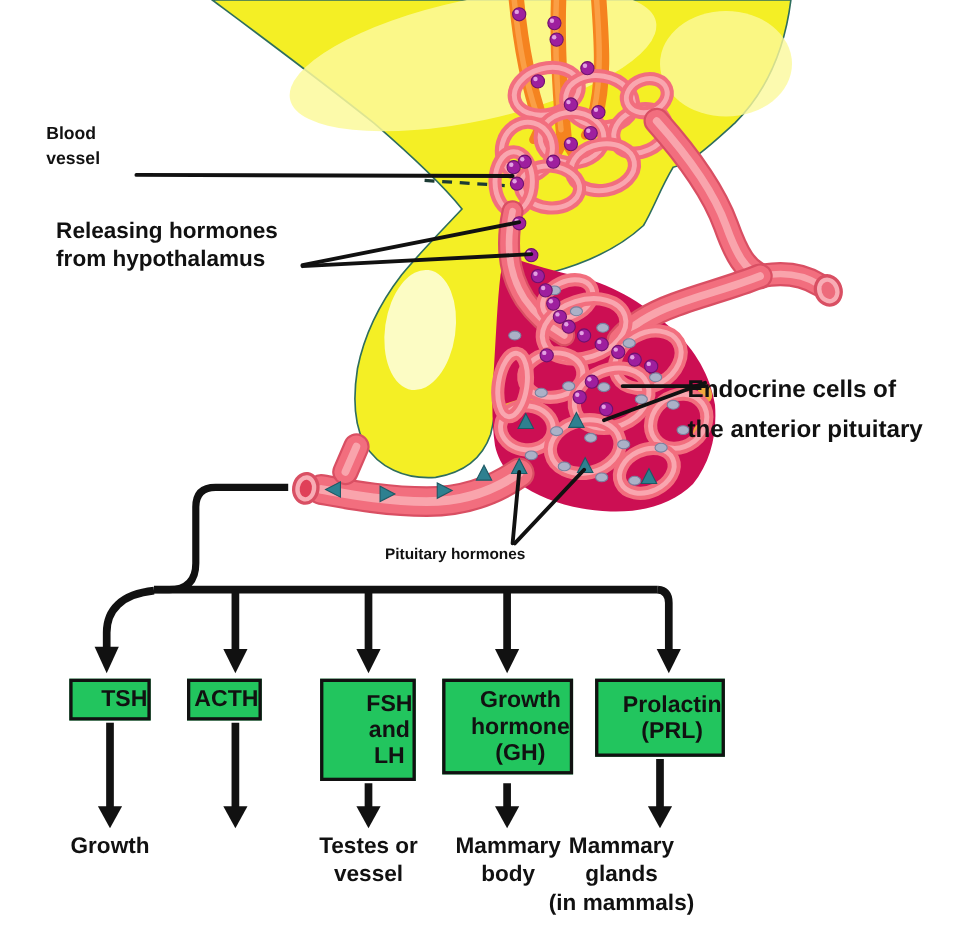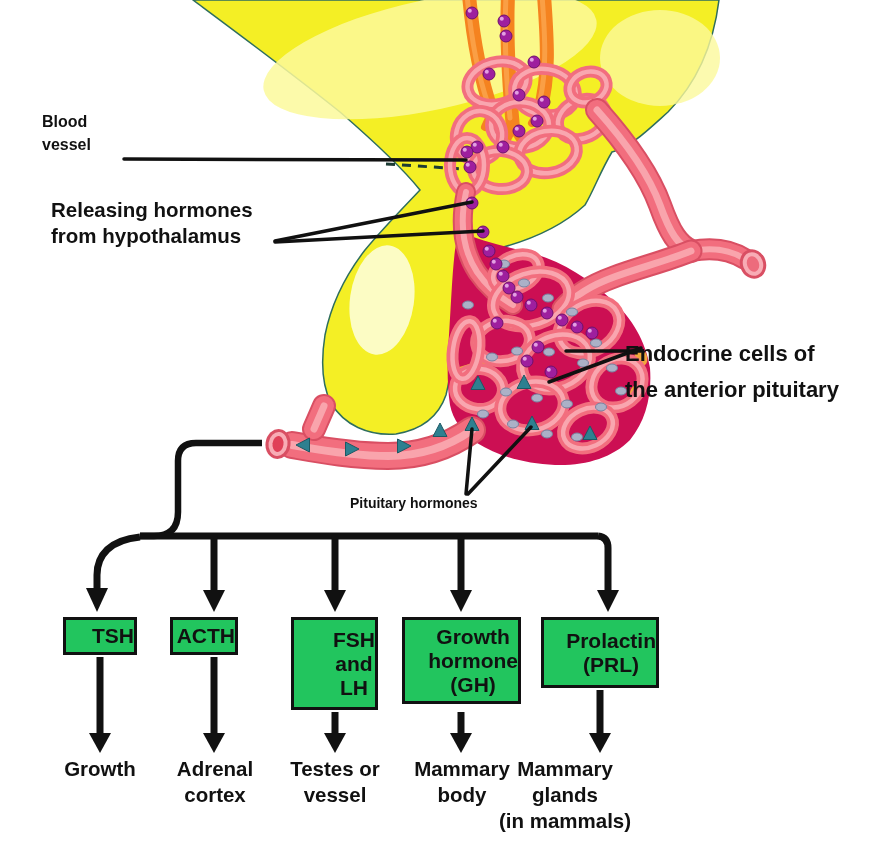--- a/index.html
+++ b/index.html
@@ -301,22 +301,20 @@
   <span>Growth
 hormone
 (GH)</span>
 </div>
 <div class="hbox" style="left:541px;top:617px;width:118px;height:71px">
   <span>Prolactin
 (PRL)</span>
 </div>
 
 <div class="t target" style="left:100px">Growth</div>
-<div class="t target" style="left:215px">Adrenal
-cortex</div>
 <div class="t target" style="left:335px">Testes or
 vessel</div>
 <div class="t target" style="left:462px">Mammary
 body</div>
 <div class="t target" style="left:565px">Mammary
 glands
 (in mammals)</div>
 
 </div>
 

